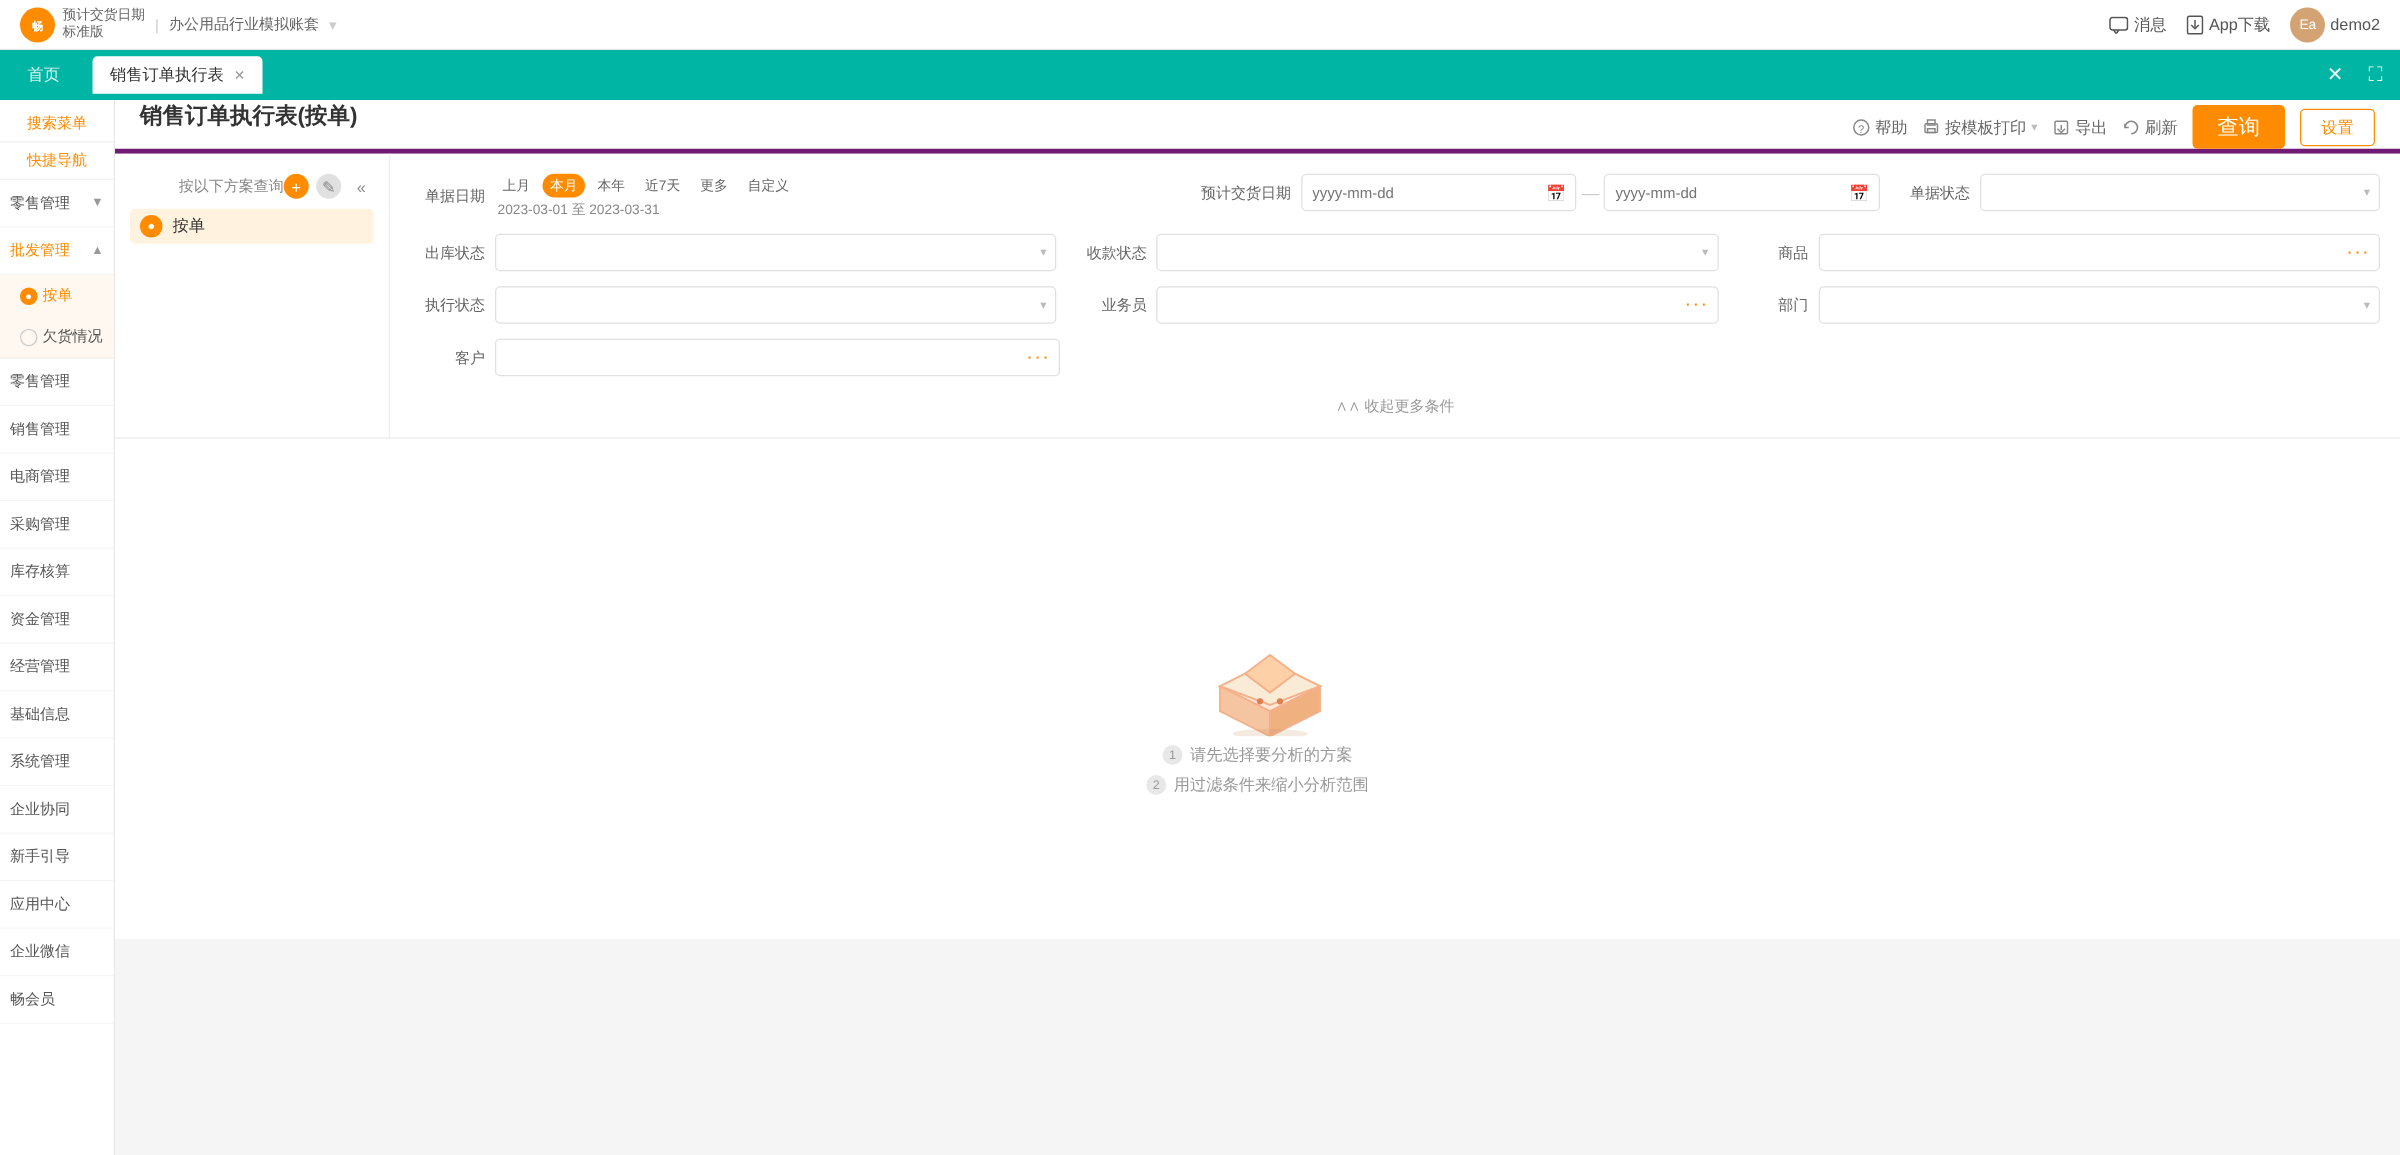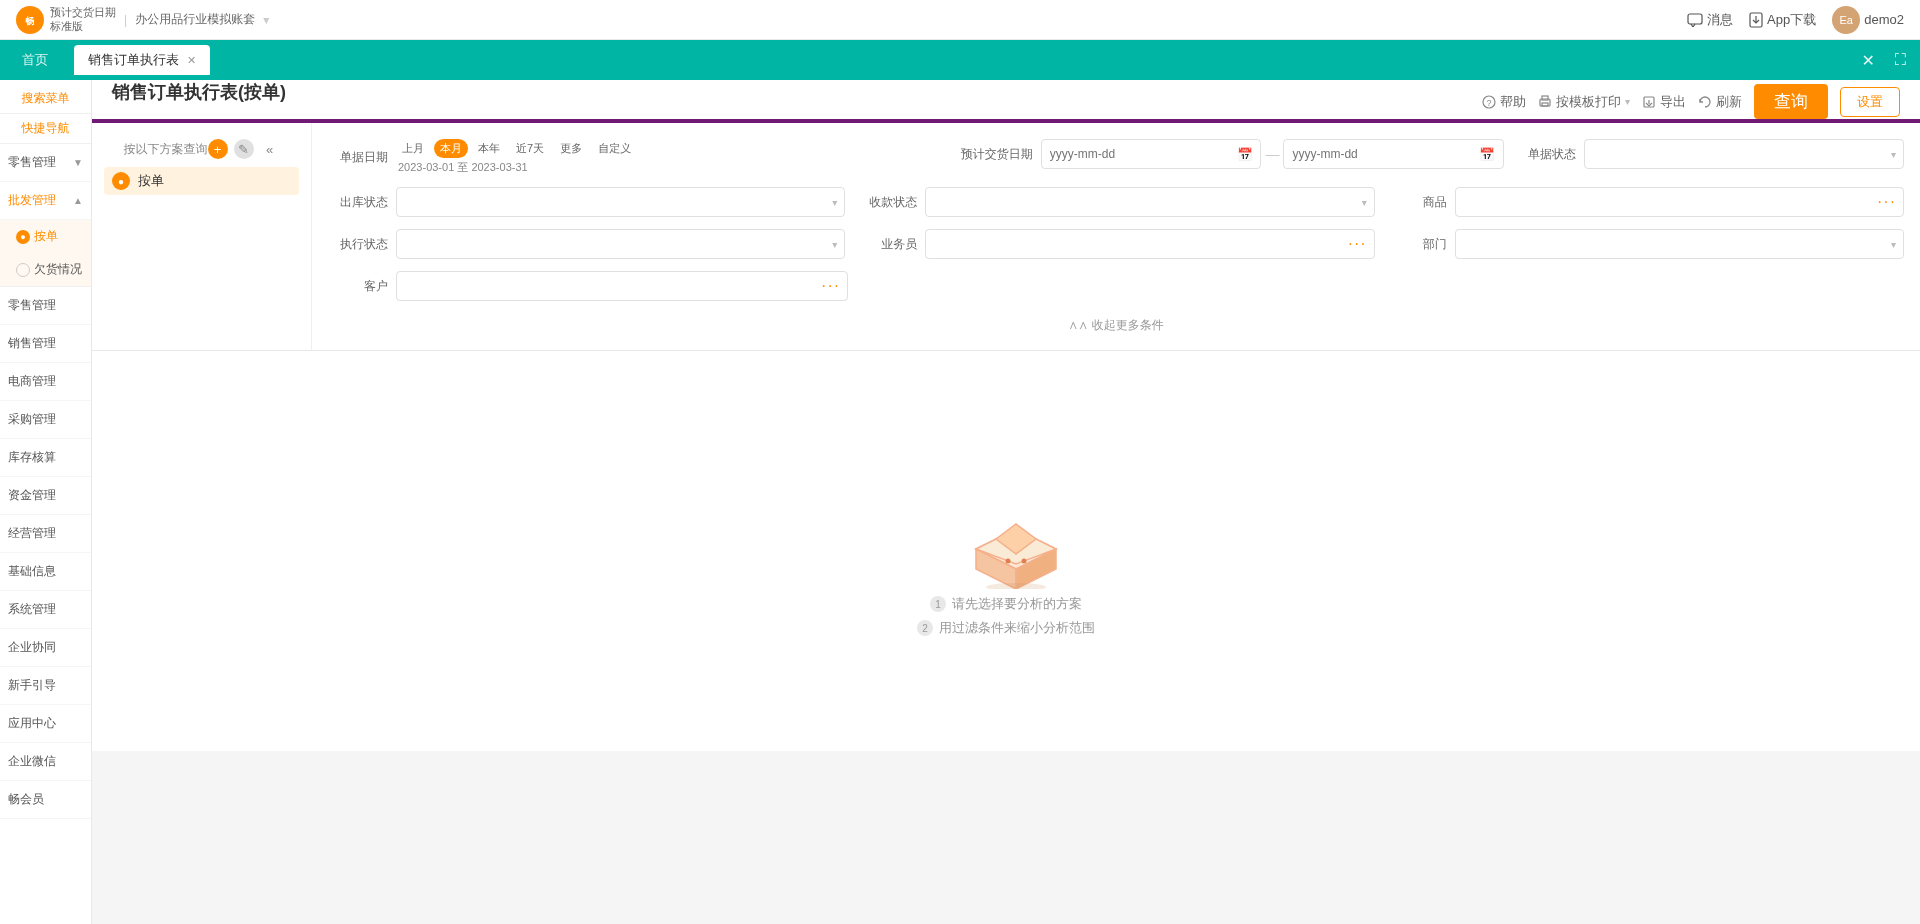--- a/index.html
+++ b/index.html
@@ -411,21 +411,21 @@
     }
     .filter-panel-right {
       flex: 1;
       padding: 16px 16px 8px;
     }
     .section-heading {
       font-size: 12px;
       color: #888;
       display: flex;
       align-items: center;
-      justify-content: center;
+      justify-content: flex-end;
       margin-bottom: 8px;
     }
     .btn-group {
       display: flex;
       gap: 6px;
     }
     .icon-btn-circle {
       width: 20px;
       height: 20px;
       border-radius: 50%;

